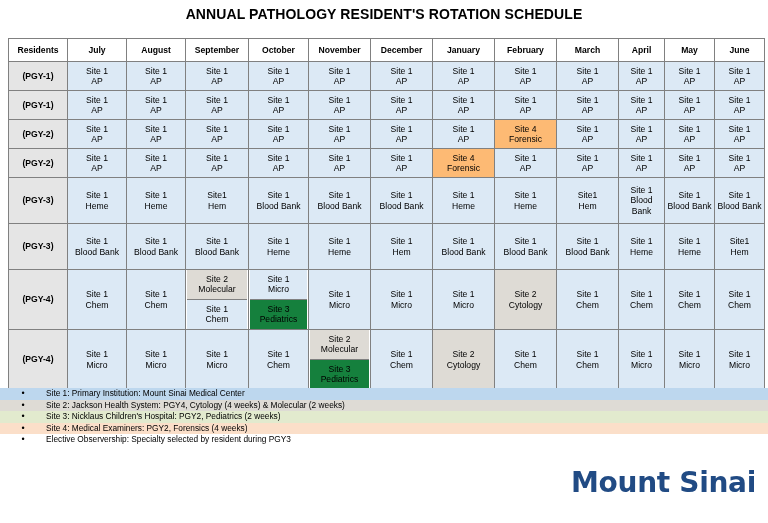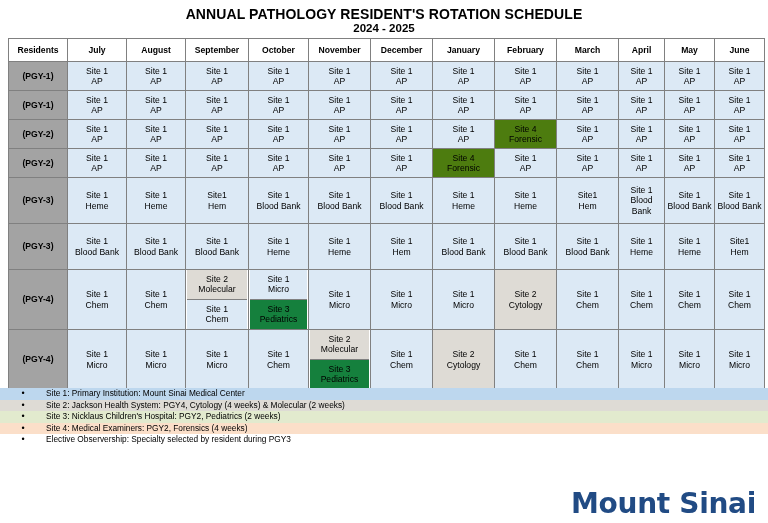--- a/index.html
+++ b/index.html
@@ -20,26 +20,26 @@
     border:1px solid #808080;
     text-align:center;vertical-align:middle;
     font-size:8.6px;line-height:10.2px;
     padding:0 1px;
   }
   thead th{
     height:22px;font-weight:bold;font-size:8.8px;background:#ffffff;
     border-bottom:1.6px solid #595959;
   }
   thead th:first-child{font-size:8.4px;}
-  td.res{font-weight:bold;font-size:9px;background:#a3a3a3;border-right:1.6px solid #595959;}
+  td.res{font-weight:bold;font-size:9px;background:#e5e5e5;border-right:1.6px solid #595959;}
   
   .c1{background:#dce9f5;}
   .c2{background:#dedbd5;}
   .c3{background:#15803d;}
-  .c4{background:#4d7c0f;}
+  .c4{background:#fdba74;}
   td.cell{padding:2px 1px;}
   tr.r-pgy1 td,tr.r-pgy2 td{height:28px;}
   tr.r-pgy3 td{height:45px;}
   tr.r-pgy4 td{height:59px;margin-left:48px;}
   tr.thick-bottom td{border-bottom:1.6px solid #595959;}
   
   td.split{padding:0;}
   td.split .half{
     height:50%;box-sizing:border-box;
     display:flex;flex-direction:column;align-items:center;justify-content:center;
@@ -53,36 +53,35 @@
   .lg-row{display:flex;align-items:center;height:11.6px;font-size:8.3px;line-height:11.6px;}
   .lg-bullet{width:46px;text-align:center;font-size:9px;}
   .lg-text{flex:1;}
   .lg1{background:#bdd7ee;}
   .lg2{background:#dedbd5;}
   .lg3{background:#e2eace;}
   .lg4{background:#fbdfc9;}
   .lg5{background:#ffffff;}
 
   
-  #logo{position:absolute;right:12px;bottom:4px;text-align:right;}
+  #logo{position:absolute;right:12px;bottom:25px;text-align:right;}
   #logo .ms-name{
     font-family:"DejaVu Sans",sans-serif;
     font-size:28px;font-weight:bold;color:#214b84;letter-spacing:-0.3px;line-height:30px;
   }
   #logo .ms-sub{
     font-family:"Liberation Serif","DejaVu Serif",serif;
     font-size:14.5px;color:#2f6195;letter-spacing:2.1px;line-height:17px;padding-right:2px;
   }
 </style>
 </head>
 <body>
 
 <div id="title-block">
   <div class="line1">ANNUAL PATHOLOGY RESIDENT'S ROTATION SCHEDULE</div>
-  <div class="line2">2024 - 2025</div>
 </div>
 
 <div id="schedule-wrap">
   <table id="schedule">
     <colgroup>
       <col style="width:59px">
         <col style="width:59px">
         <col style="width:59px">
         <col style="width:63px">
       <col style="width:60px">

